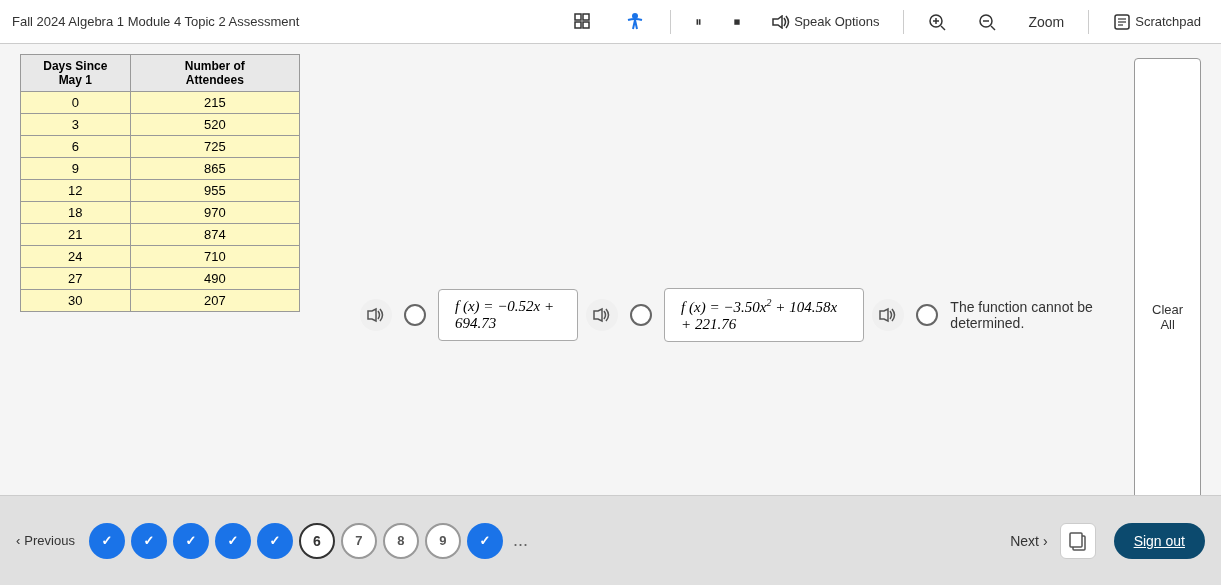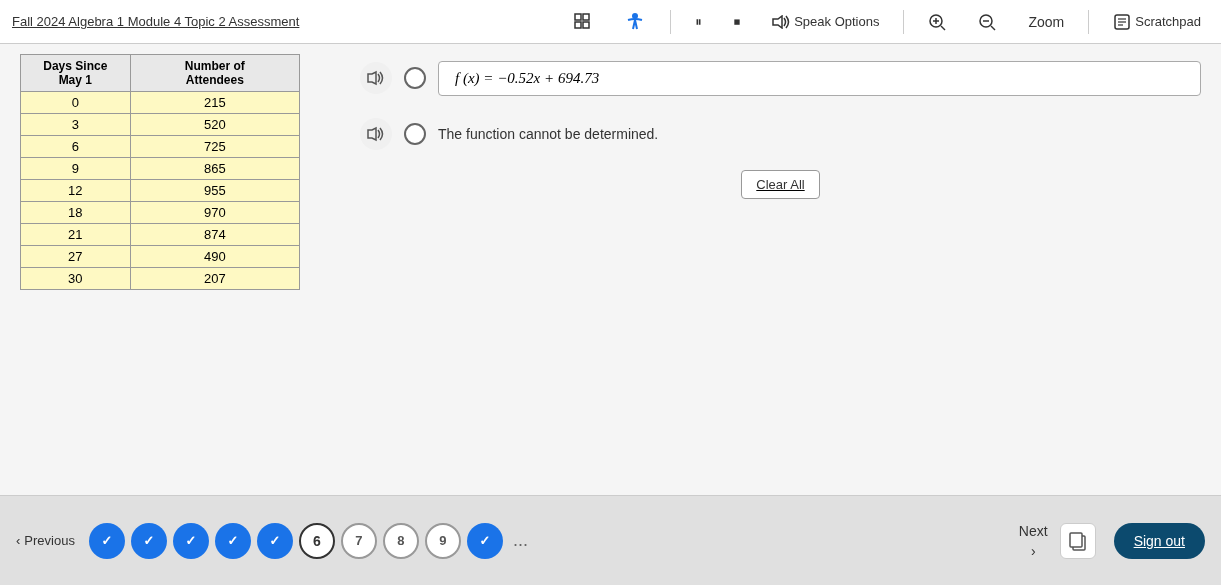--- a/index.html
+++ b/index.html
@@ -20,21 +20,20 @@
       align-items: center;
       padding: 0 12px;
       border-bottom: 1px solid #ccc;
       gap: 16px;
     }
     .top-bar-title {
       font-size: 13px;
       color: #333;
       font-weight: 500;
       flex: 1;
-      text-decoration: underline;
     }
     .toolbar-btn {
       display: flex;
       align-items: center;
       gap: 4px;
       font-size: 13px;
       color: #333;
       cursor: pointer;
       padding: 4px 8px;
       border-radius: 4px;
@@ -86,21 +85,20 @@
     }
     .data-table .col-attendees {
       width: 170px;
     }
 
     
     .right-panel {
       flex: 1;
       padding: 10px 20px;
       display: flex;
-      flex-direction: column;
       gap: 8px;
     }
 
     
     .answer-option {
       display: flex;
       align-items: center;
       gap: 12px;
       background: transparent;
       min-height: 48px;
@@ -211,21 +209,20 @@
 
     .next-btn {
       margin-left: auto;
       display: flex;
       align-items: center;
       gap: 4px;
       font-size: 14px;
       cursor: pointer;
       color: #333;
       font-weight: 500;
-      flex-direction: column;
     }
 
     .sign-out-btn {
       background: #0c4a6e;
       color: white;
       border: none;
       border-radius: 20px;
       padding: 10px 20px;
       font-size: 14px;
       cursor: pointer;
@@ -255,21 +252,20 @@
       padding: 6px 14px;
       font-size: 13px;
       cursor: pointer;
       color: #333;
     }
 
     .clear-all-area {
       display: flex;
       justify-content: center;
       margin-top: 4px;
-      text-decoration: underline;
     }
 
     
     sup {
       font-size: 0.7em;
     }
 
     .speaker-icon-svg {
       width: 18px;
       height: 18px;
@@ -379,20 +375,24 @@
             <td>12</td>
             <td>955</td>
           </tr>
           <tr>
             <td>18</td>
             <td>970</td>
           </tr>
           <tr>
             <td>21</td>
             <td>874</td>
+          </tr>
+          <tr>
+            <td>24</td>
+            <td>710</td>
           </tr>
           <tr>
             <td>27</td>
             <td>490</td>
           </tr>
           <tr>
             <td>30</td>
             <td>207</td>
           </tr>
         </tbody>
@@ -408,20 +408,33 @@
           <path d="M11 3 Q14 7 11 11" stroke="#555" stroke-width="1.5" fill="none"></path>
           <path d="M13 1 Q18 7 13 13" stroke="#555" stroke-width="1.5" fill="none"></path>
         </svg>
       </button>
       <div class="radio-circle"></div>
       <div class="answer-box">
         <span class="math-formula"><em>f</em> (<em>x</em>) = −0.52<em>x</em> + 694.73</span>
       </div>
     </div>
 
+    <div class="answer-option">
+      <button class="speaker-btn">
+        <svg class="speaker-icon-svg" viewBox="0 0 18 14">
+          <polygon points="1,3 5,3 9,1 9,13 5,11 1,11" fill="none" stroke="#555" stroke-width="1.5"></polygon>
+          <path d="M11 3 Q14 7 11 11" stroke="#555" stroke-width="1.5" fill="none"></path>
+          <path d="M13 1 Q18 7 13 13" stroke="#555" stroke-width="1.5" fill="none"></path>
+        </svg>
+      </button>
+      <div class="radio-circle"></div>
+      <div class="answer-box">
+        <span class="math-formula"><em>f</em> (<em>x</em>) = −3.50<em>x</em><sup>2</sup> + 104.58<em>x</em> + 221.76</span>
+      </div>
+    </div>
 
     <div class="answer-option">
       <button class="speaker-btn">
         <svg class="speaker-icon-svg" viewBox="0 0 18 14">
           <polygon points="1,3 5,3 9,1 9,13 5,11 1,11" fill="none" stroke="#555" stroke-width="1.5"></polygon>
           <path d="M11 3 Q14 7 11 11" stroke="#555" stroke-width="1.5" fill="none"></path>
           <path d="M13 1 Q18 7 13 13" stroke="#555" stroke-width="1.5" fill="none"></path>
         </svg>
       </button>
       <div class="radio-circle"></div>

